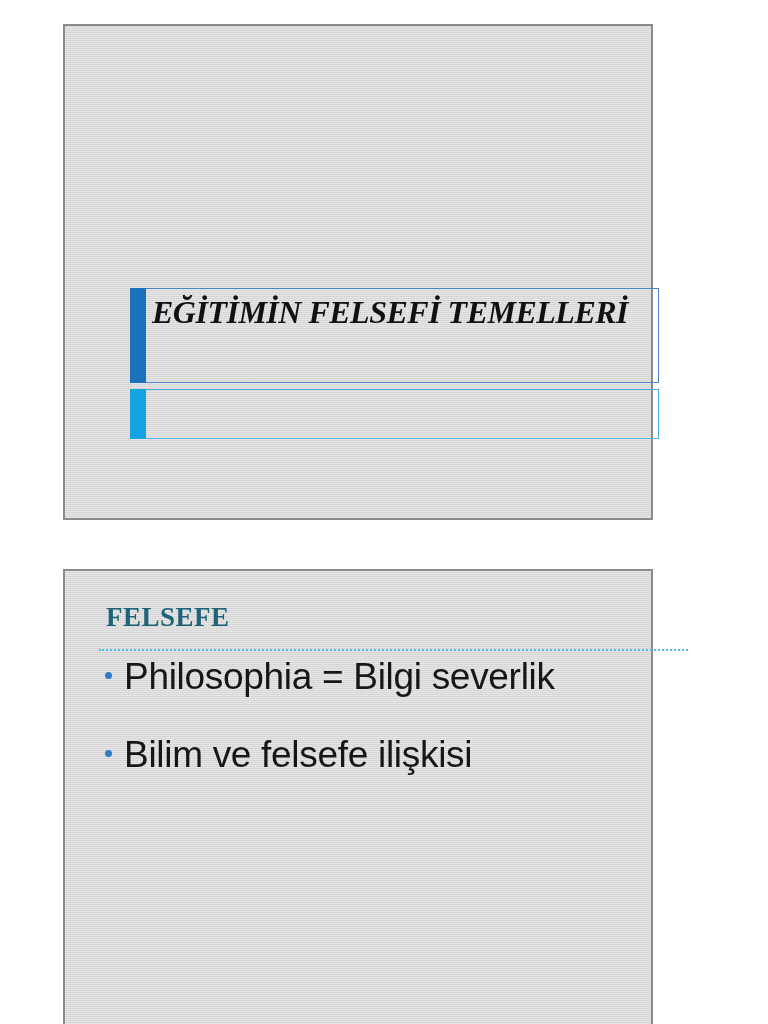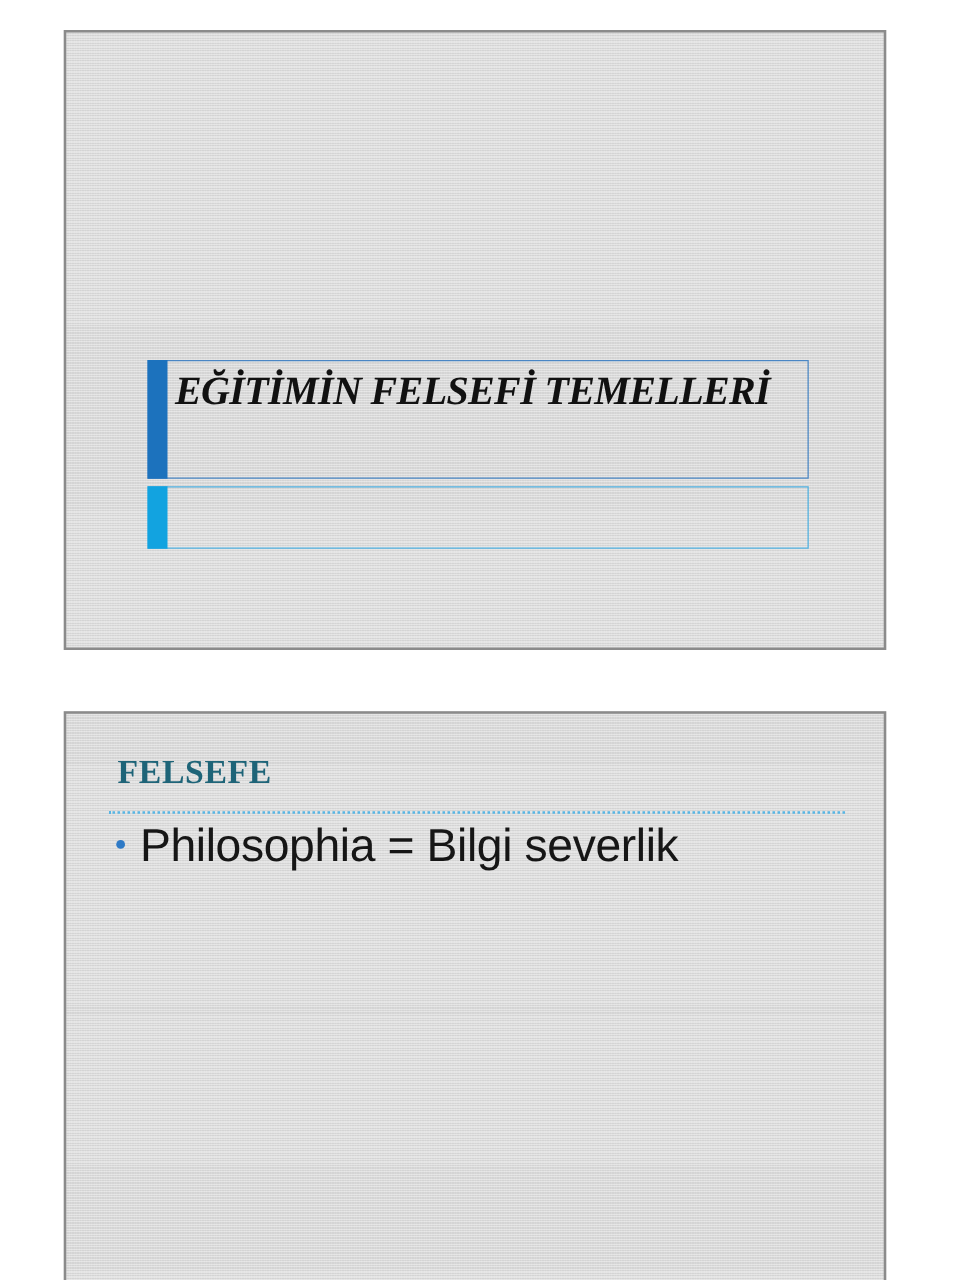--- a/index.html
+++ b/index.html
@@ -5,22 +5,22 @@
   html,body{margin:0;padding:0;}
   body{
     width:768px;height:1024px;
     background:#ffffff;
     overflow:hidden;
     position:relative;
     font-family:"Liberation Sans",sans-serif;
   }
   .slide{
     position:absolute;
-    left:51px;
-    width:658px;
+    left:63px;
+    width:590px;
     box-sizing:border-box;
     border:2px solid #8b8b8b;
     background-color:#d9d9d9;
     background-image:
       repeating-linear-gradient(0deg, rgba(255,255,255,0.28) 0 1px, rgba(0,0,0,0.025) 1px 2px),
       repeating-linear-gradient(90deg, rgba(255,255,255,0.12) 0 1px, rgba(0,0,0,0.0) 1px 2px);
   }
   .slide1{ top:24px; height:496px; }
   .slide2{ top:569px; height:493px; }
 
@@ -102,16 +102,17 @@
       <div class="accent-bar cyan"></div>
       <div></div>
     </div>
   </section>
 
   <section class="slide slide2">
     <h2 class="slide-heading">FELSEFE</h2>
     <div class="heading-divider"></div>
     <ul class="bullet-list">
       <li>Philosophia = Bilgi severlik</li>
+      <li>Bilim ve felsefe ilişkisi</li>
     </ul>
   </section>
 
 </div>
 
 </body></html>

